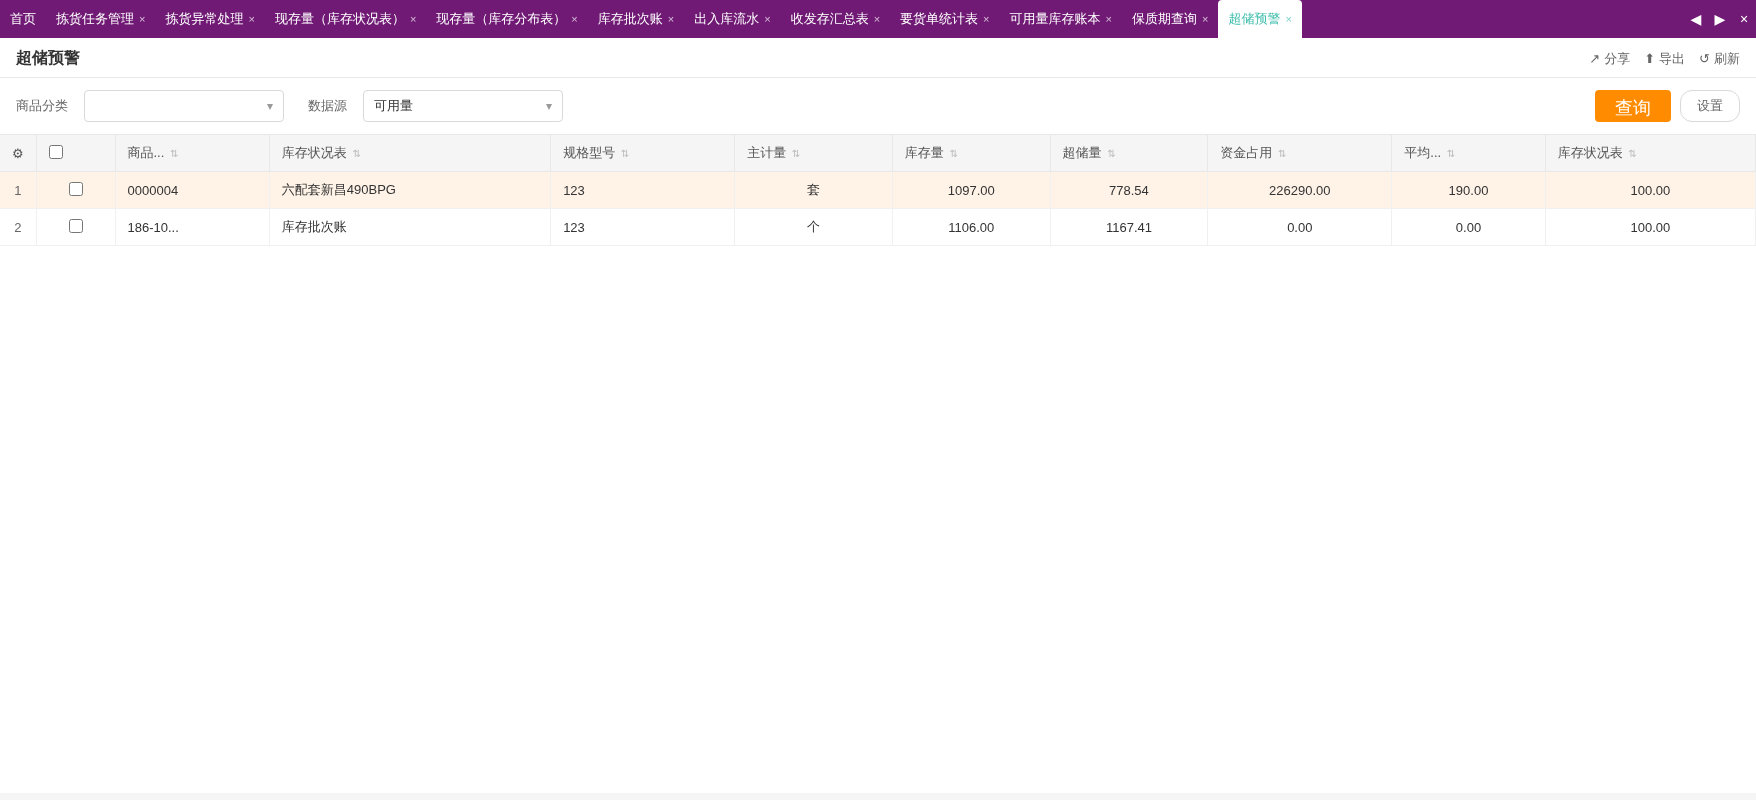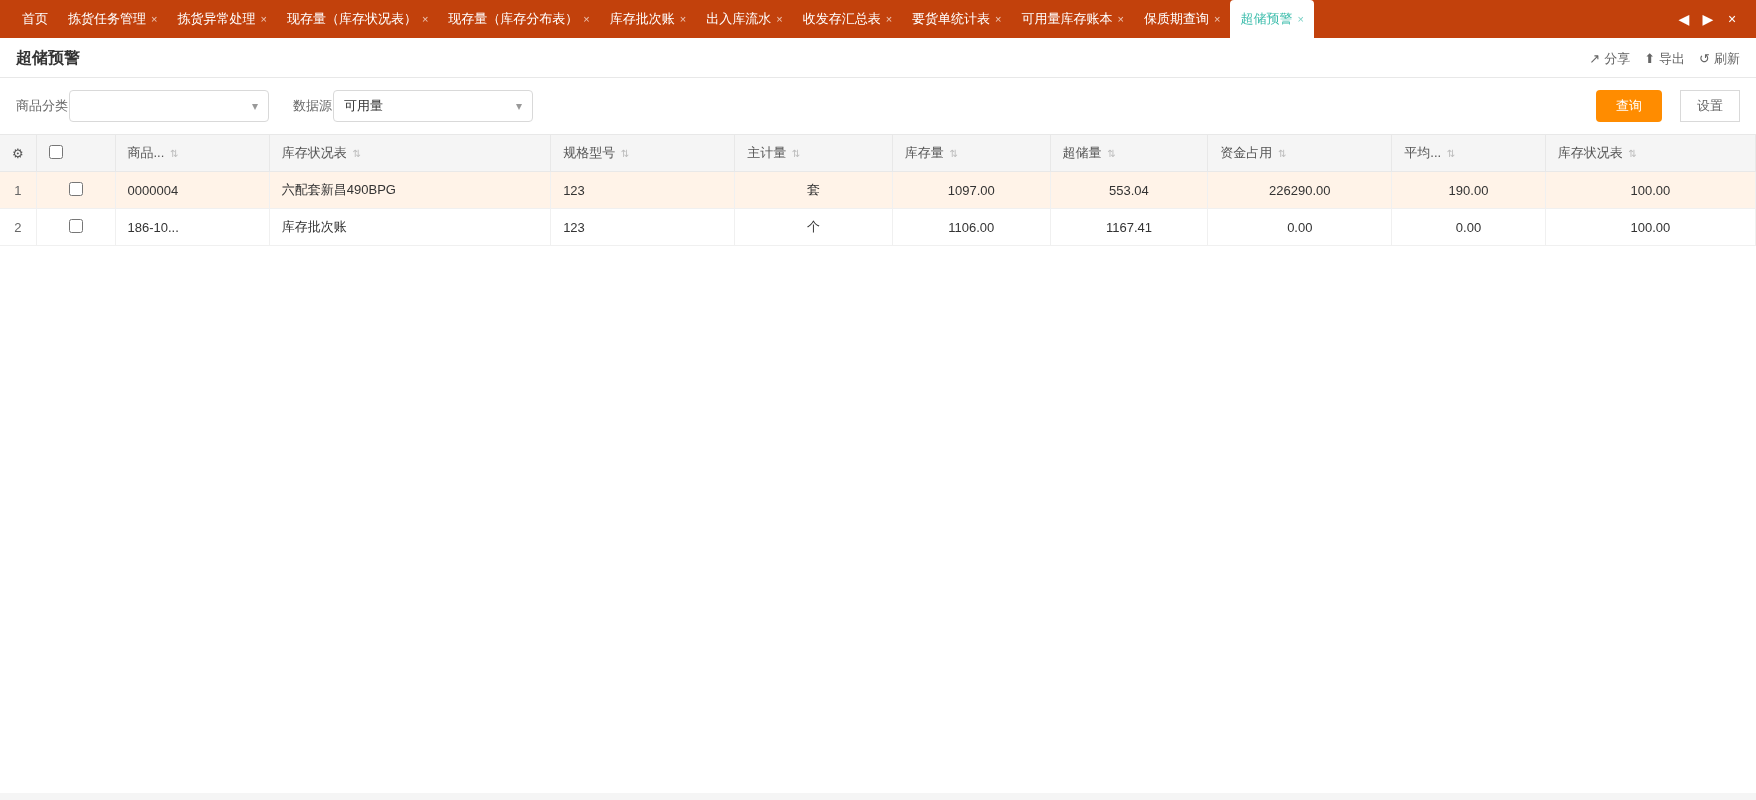--- a/index.html
+++ b/index.html
@@ -2,23 +2,23 @@
 <html><head>
   <meta charset="utf-8">
   <style>
     * { box-sizing: border-box; margin: 0; padding: 0; }
     body { font-family: "Microsoft YaHei", Arial, sans-serif; font-size: 13px; background: #f5f5f5; color: #333; overflow-x: hidden; }
 
     
     .top-nav {
       display: flex;
       align-items: flex-start;
-      background: #c2410c;
+      background: #701a75;
       height: 38px;
-      padding: 0 12px;
+      padding: 0 0;
       overflow: hidden;
       white-space: nowrap;
     }
     .nav-item {
       display: inline-flex;
       align-items: center;
       padding: 0 10px;
       height: 38px;
       color: #fff;
       font-size: 13px;
@@ -81,21 +81,21 @@
       background: #fff;
       padding: 12px 16px;
       display: flex;
       align-items: center;
       gap: 24px;
       border-bottom: 1px solid #e8e8e8;
     }
     .filter-group {
       display: flex;
       align-items: center;
-      gap: 1px;
+      gap: 16px;
     }
     .filter-label {
       color: #666;
       font-size: 13px;
       white-space: nowrap;
     }
     .filter-select {
       display: flex;
       align-items: center;
       border: 1px solid #d9d9d9;
@@ -107,34 +107,34 @@
       justify-content: space-between;
       height: 32px;
     }
     .filter-select .arrow { color: #999; font-size: 12px; }
     .btn-query {
       background: #ff8c00;
       color: #fff;
       border: none;
       border-radius: 4px;
       padding: 6px 20px;
-      font-size: 13px;
+      font-size: 18px;
       cursor: pointer;
       height: 32px;
     }
     .btn-settings {
       background: #fff;
       color: #666;
       border: 1px solid #d9d9d9;
-      border-radius: 0;
+      border-radius: 12px;
       padding: 5px 16px;
       font-size: 13px;
       cursor: pointer;
       height: 32px;
-      margin-left: 12px;
+      margin-left: 3px;
     }
     .filter-right {
       margin-left: auto;
       display: flex;
       gap: 6px;
     }
 
     
     .table-area {
       background: #fff;
@@ -298,21 +298,21 @@
     <tbody id="table-body">
 
     <tr class="highlighted">
       <td class="row-num col-center">1</td>
       <td class="col-center"><input type="checkbox" class="cb" style=""></td>
       <td>0000004</td>
       <td>六配套新昌490BPG</td>
       <td>123</td>
       <td class="col-center">套</td>
       <td class="col-right">1097.00</td>
-      <td class="col-right">553.04</td>
+      <td class="col-right">778.54</td>
       <td class="col-right">226290.00</td>
       <td class="col-right">190.00</td>
       <td class="col-right">100.00</td>
     </tr>
         <tr>
       <td class="row-num col-center">2</td>
       <td class="col-center"><input type="checkbox" class="cb" style=""></td>
       <td>186-10...</td>
       <td>库存批次账</td>
       <td>123</td>

